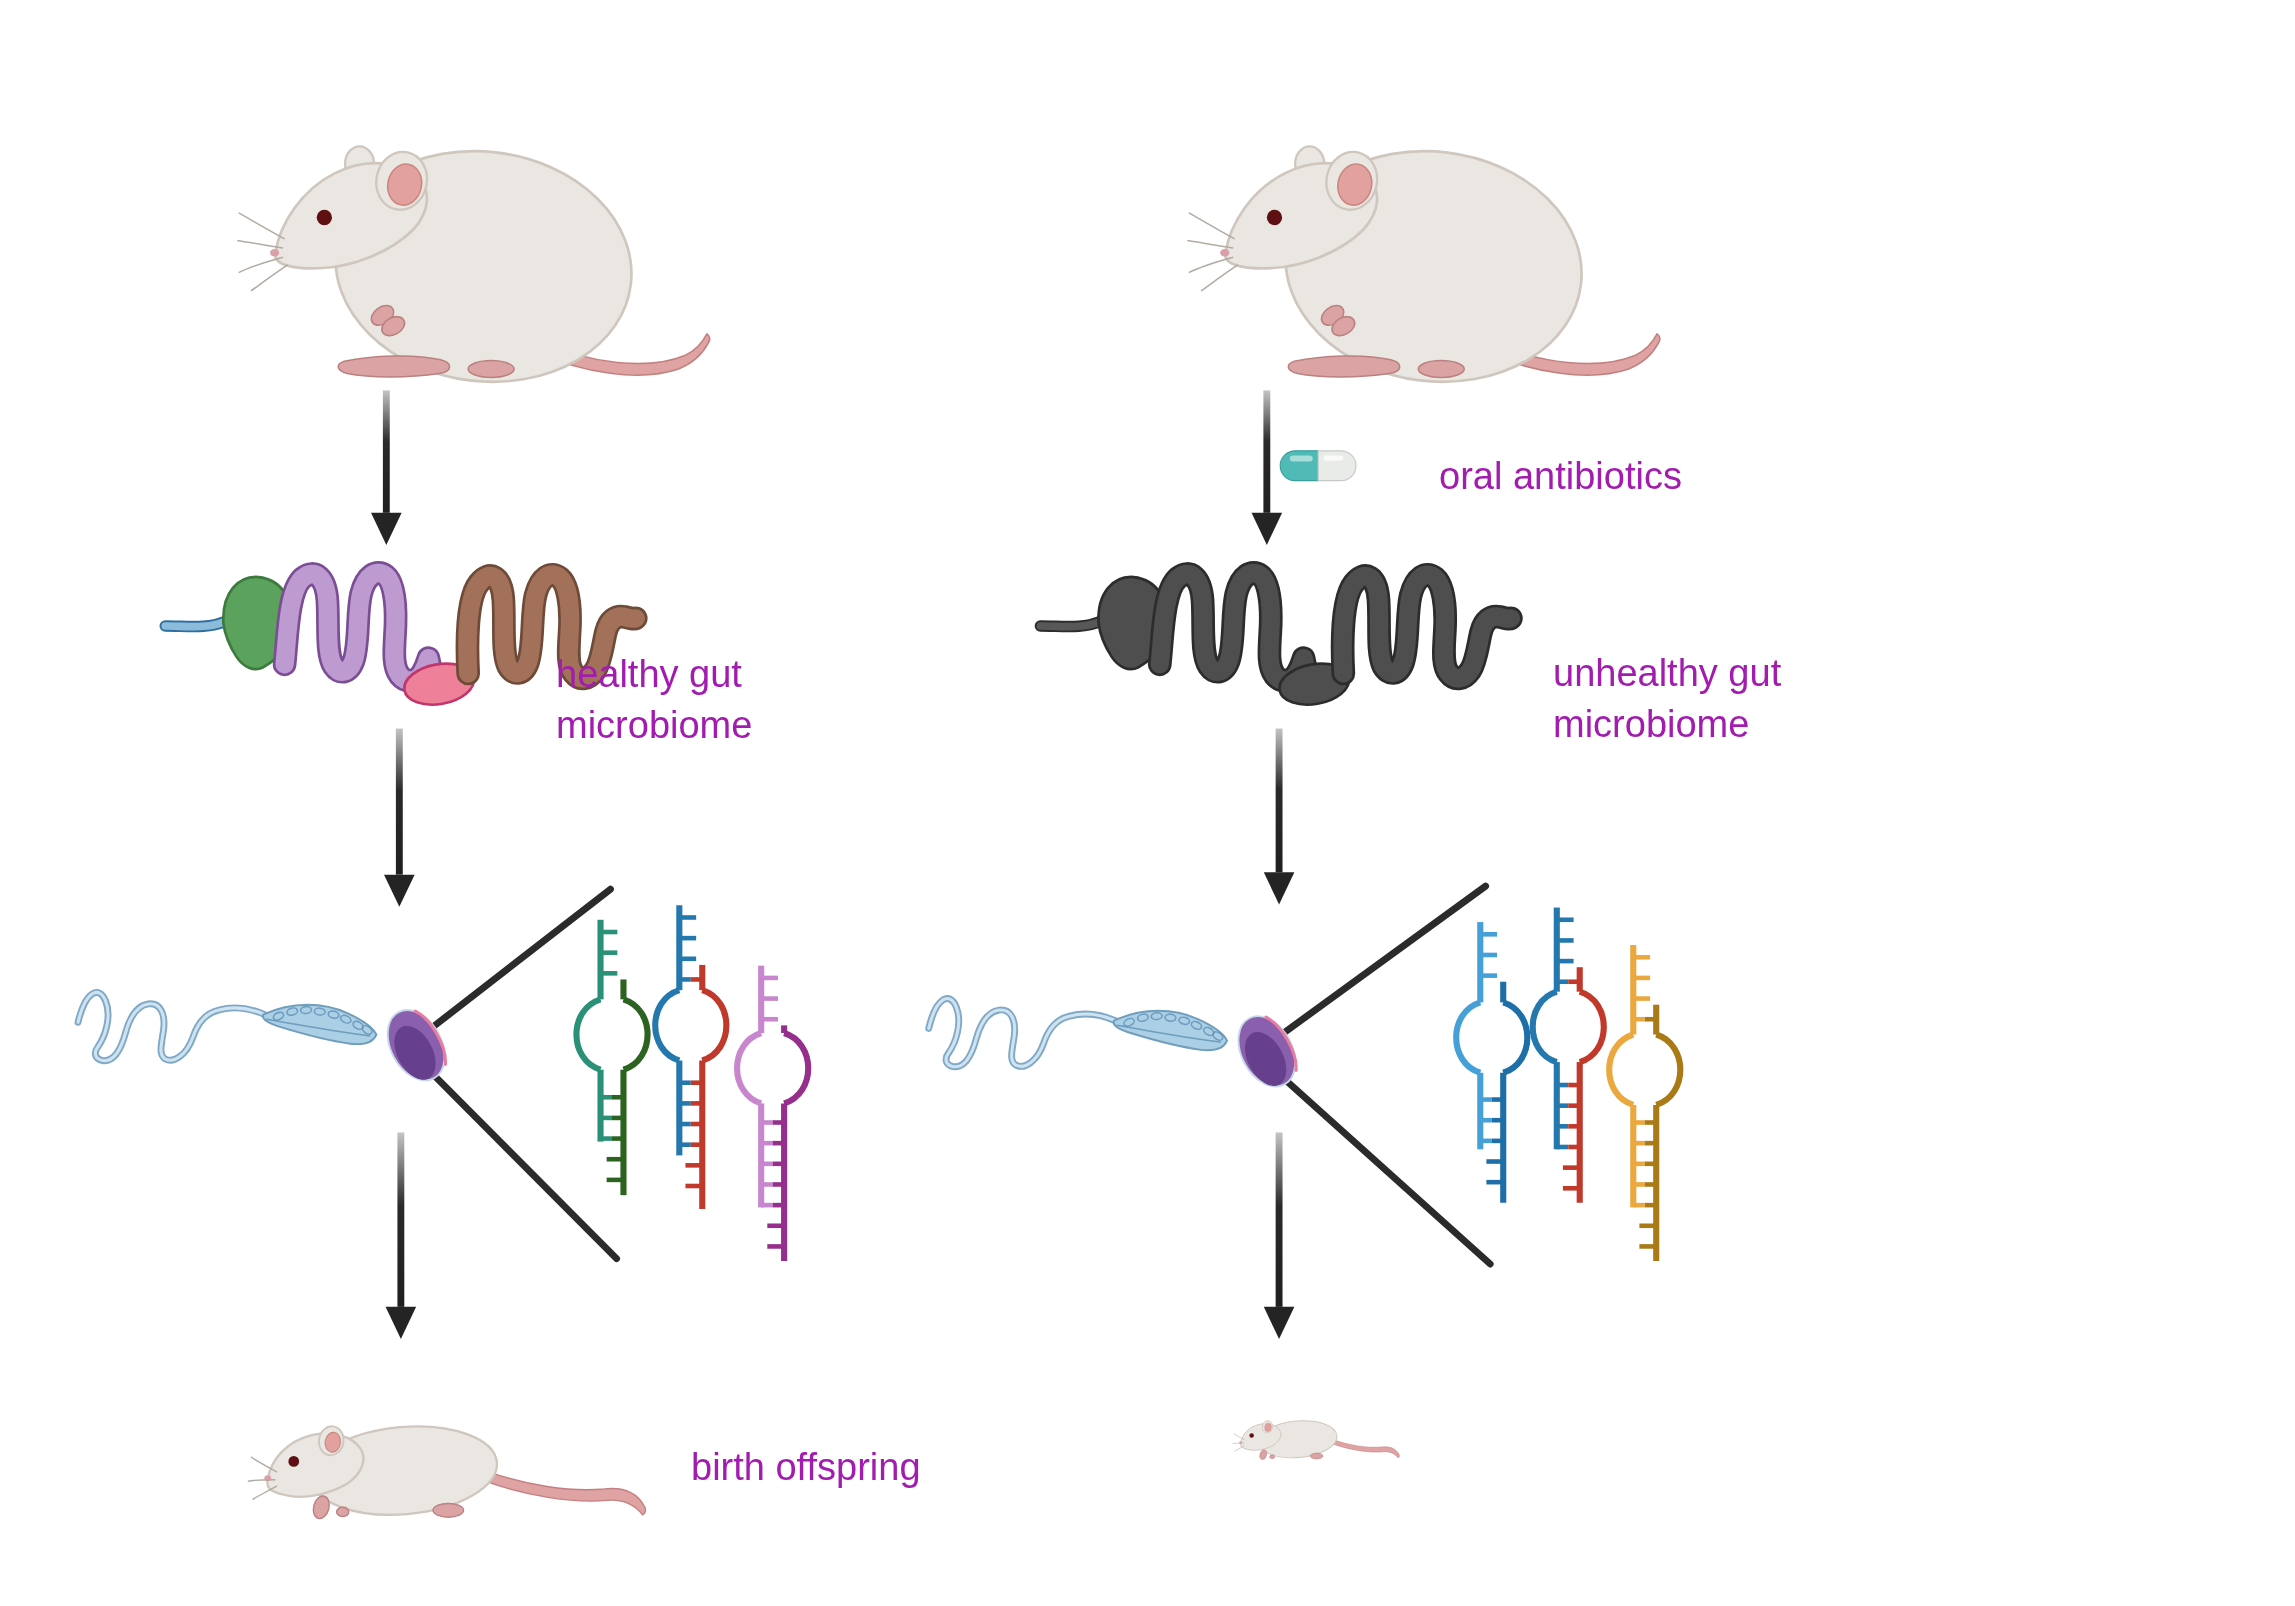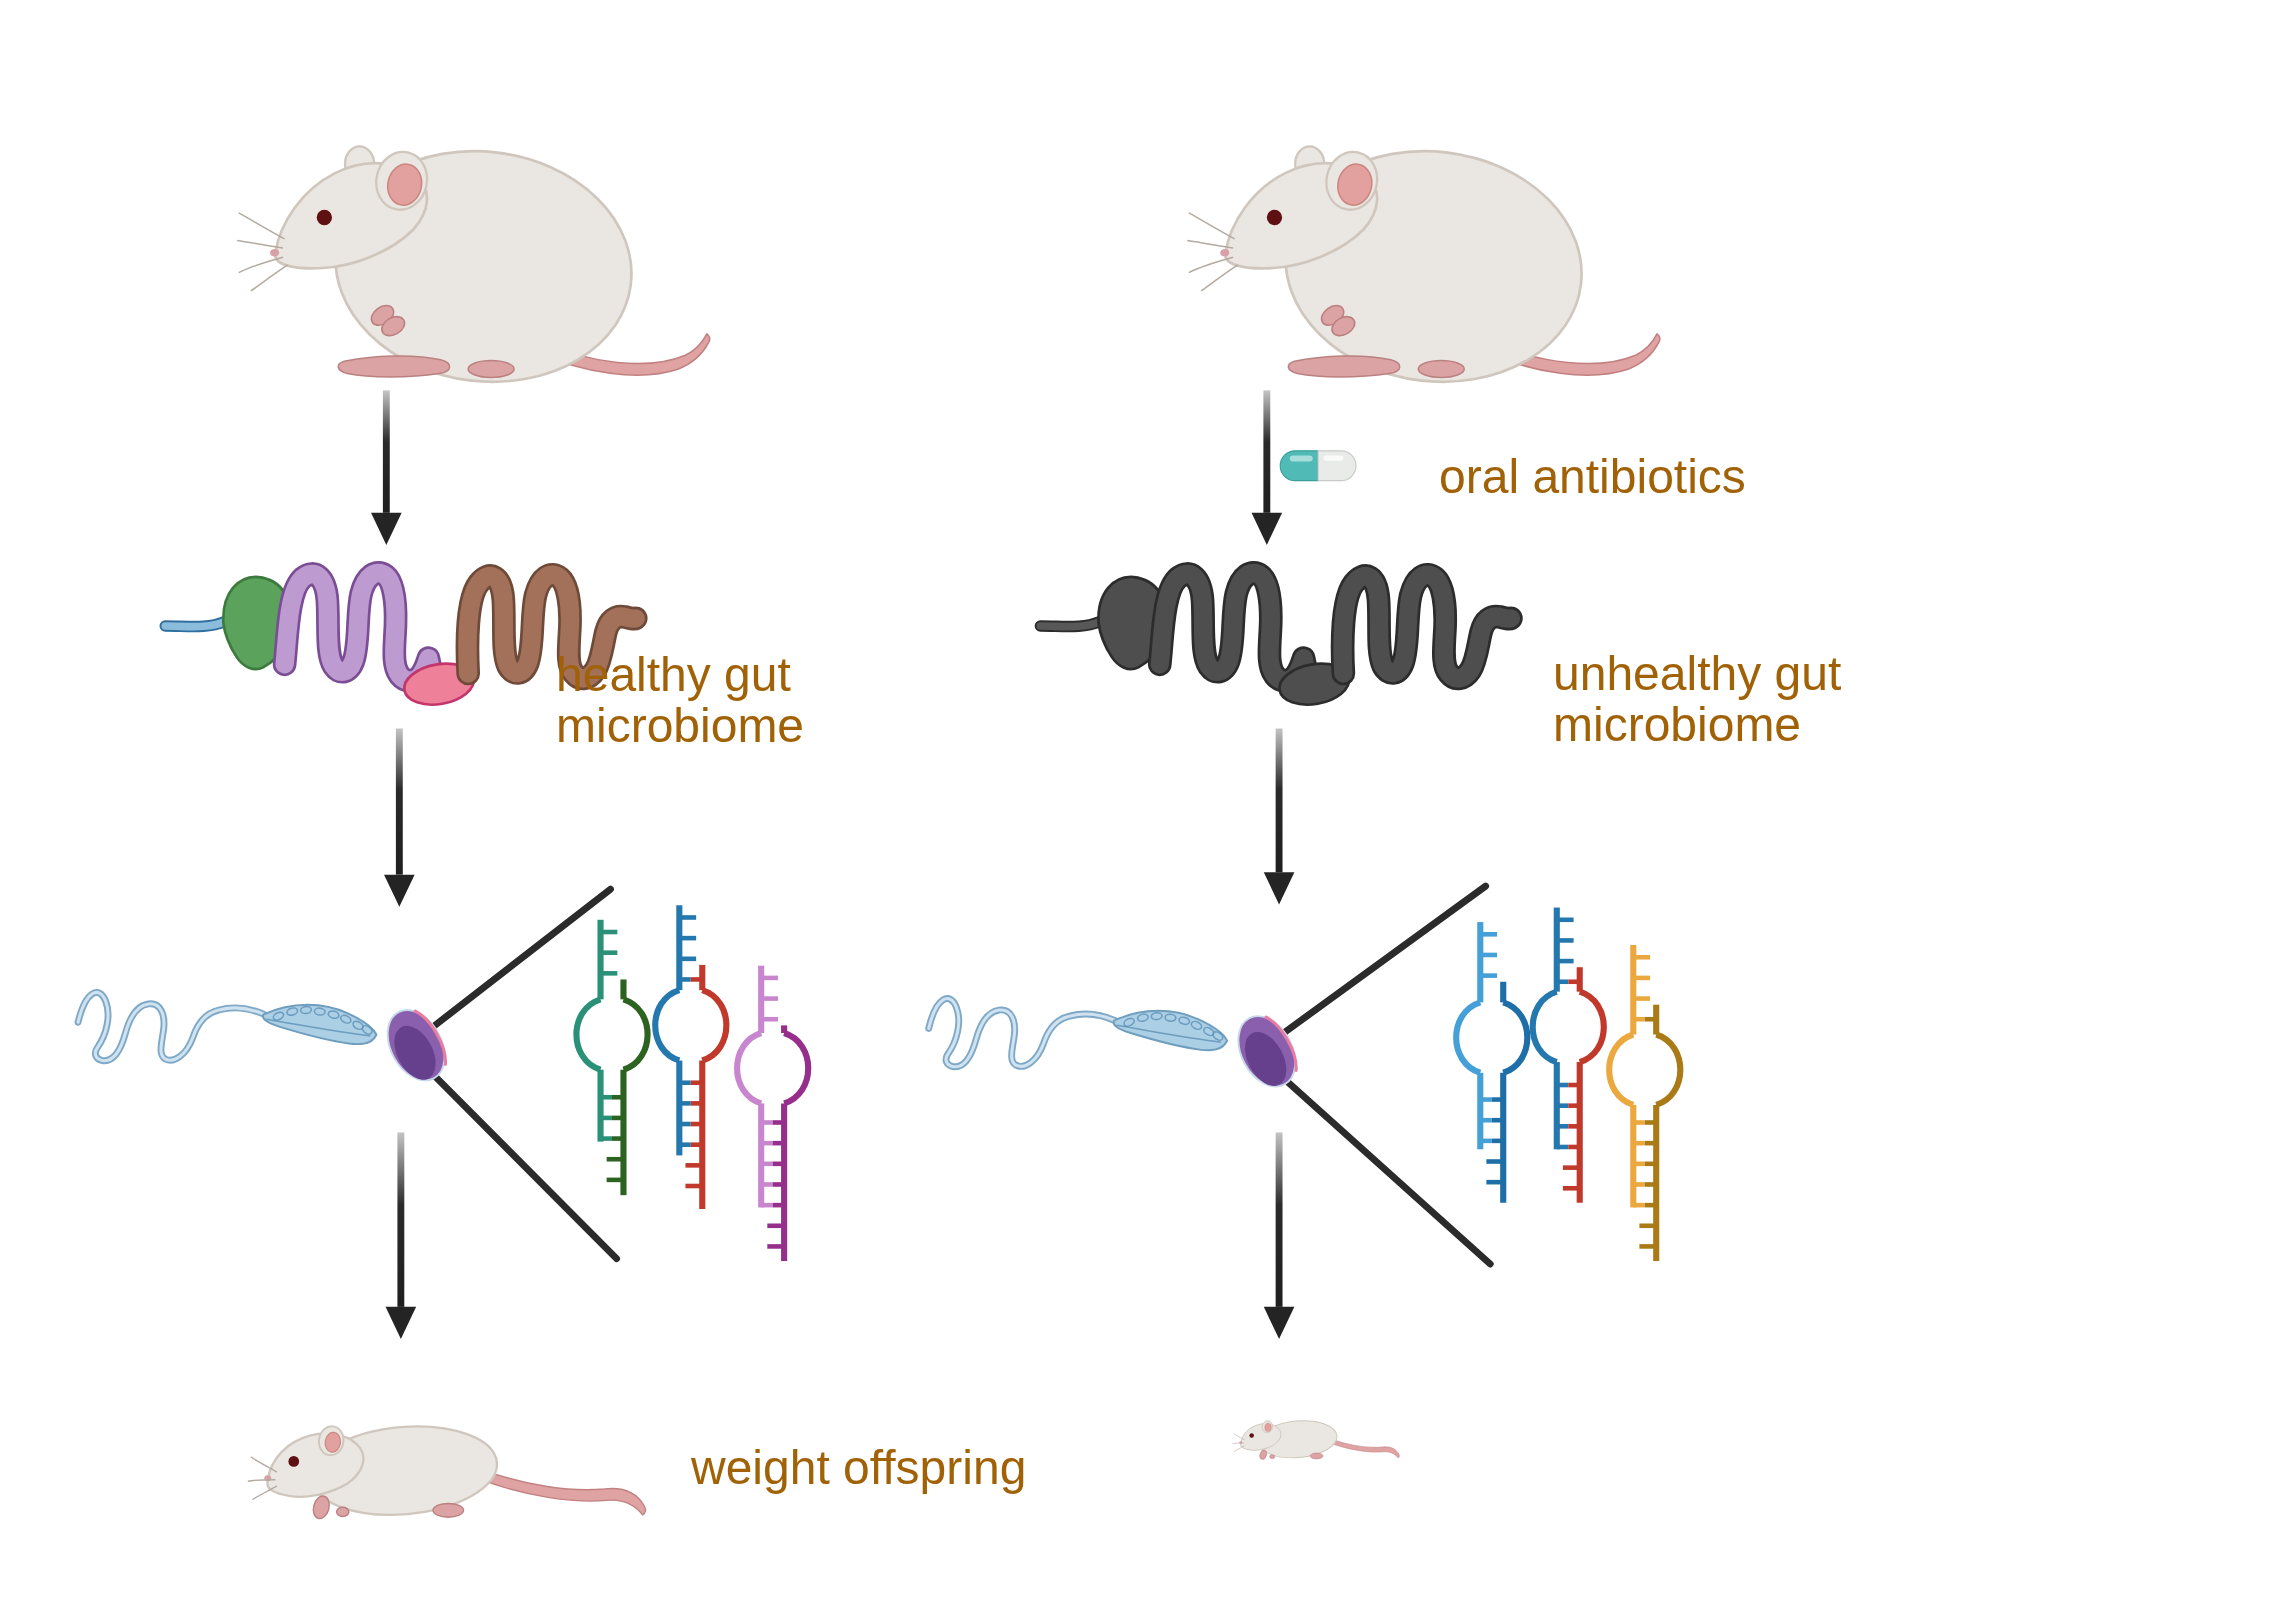--- a/index.html
+++ b/index.html
@@ -1,19 +1,19 @@
 <!DOCTYPE html>
 <html style="font-size:12.2px"><head>
 <meta charset="utf-8">
 <style>
   html,body{margin:0;padding:0;background:#ffffff;}
   .canvas{position:relative;width:2295px;height:1607px;background:#ffffff;overflow:hidden;
           font-family:"Liberation Sans",sans-serif;}
   #diagram{position:absolute;left:0;top:0;}
-  .label{position:absolute;font-size:48px;line-height:51px;font-weight:400;color:#a16207;
+  .label{position:absolute;font-size:38px;line-height:51px;font-weight:400;color:#a21caf;
          white-space:pre-line;letter-spacing:0px;}
 </style>
 </head>
 <body>
 
 <div class="canvas">
   <svg id="diagram" width="2295" height="1607" viewBox="0 0 3000 2100">
       <defs>
         <linearGradient id="arrowFade" x1="0" y1="0" x2="0" y2="1">
           <stop offset="0%" stop-color="#c4c4c4"></stop>
@@ -311,15 +311,15 @@
         <line x1="2165" y1="1602" x2="2143" y2="1602" stroke="#a97a15" stroke-width="6"></line>
         <line x1="2165" y1="1629" x2="2143" y2="1629" stroke="#a97a15" stroke-width="6"></line>
       </g>
     </svg>
 
   <div class="label" style="left:556px;top:649px">healthy gut
 microbiome</div>
   <div class="label" style="left:1439px;top:451px">oral antibiotics</div>
   <div class="label" style="left:1553px;top:648px">unhealthy gut
 microbiome</div>
-  <div class="label" style="left:691px;top:1442px">weight offspring</div>
+  <div class="label" style="left:691px;top:1442px">birth offspring</div>
 </div>
 
 
 </body></html>

